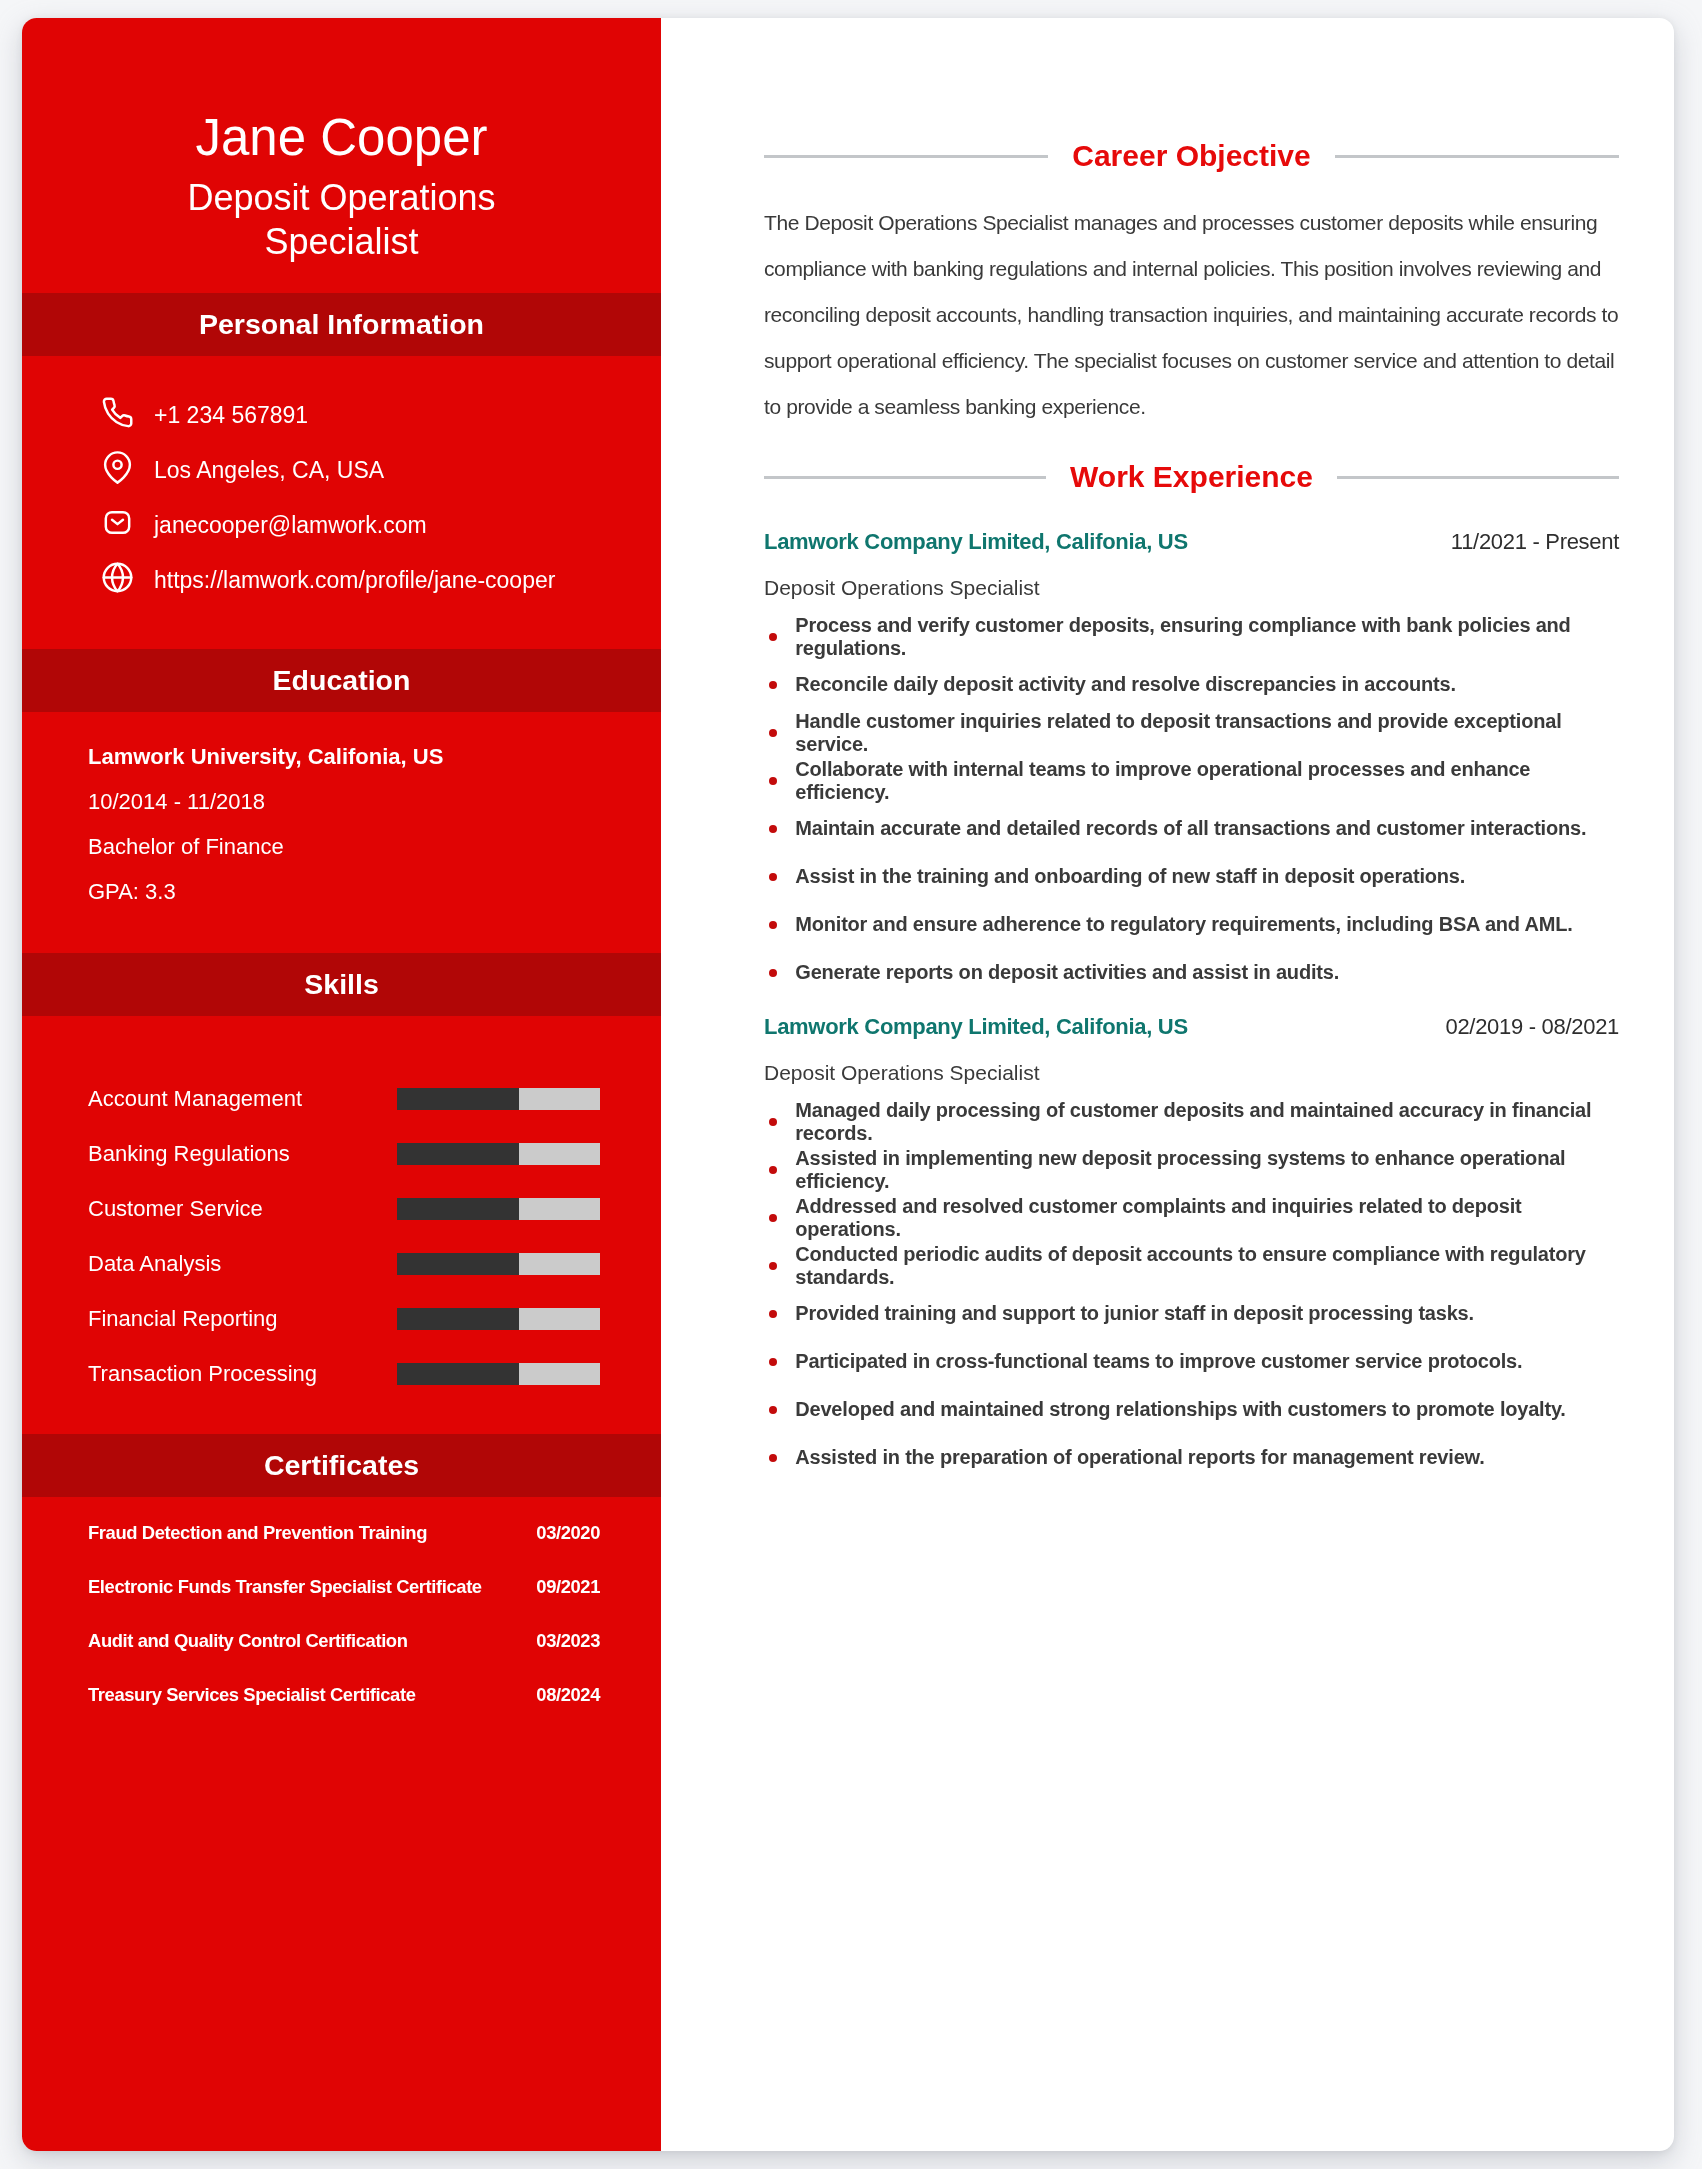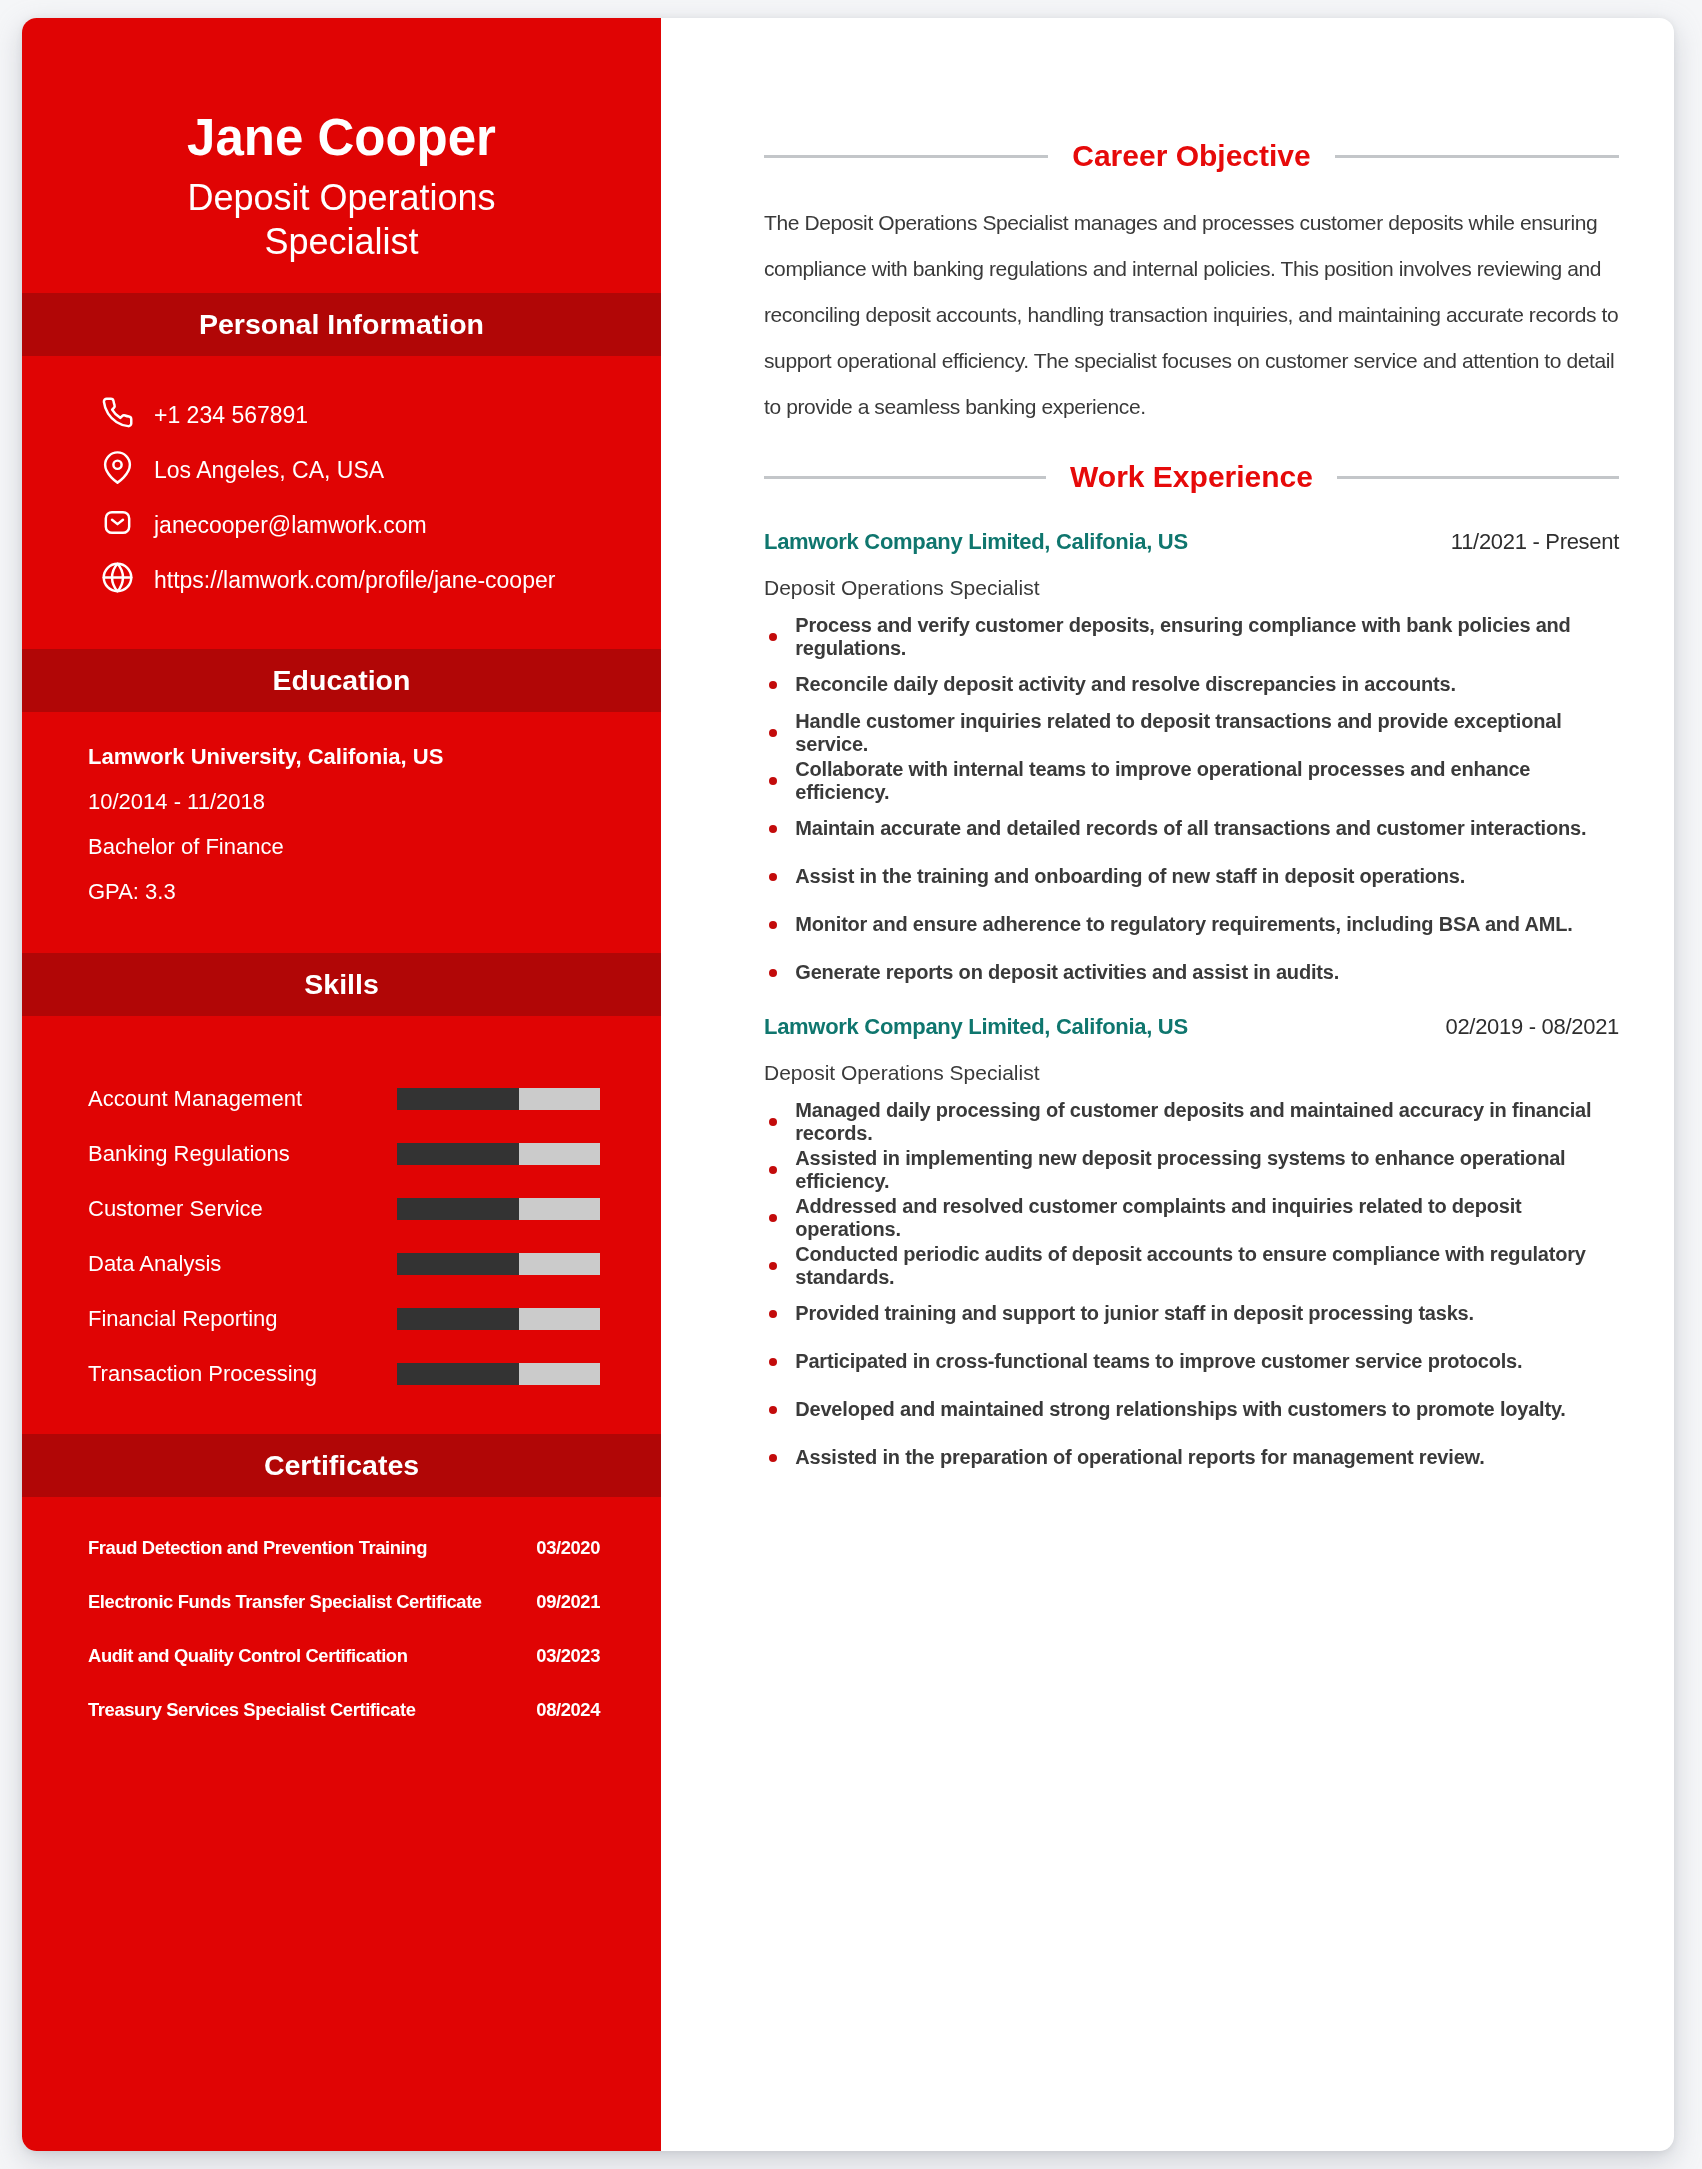--- a/index.html
+++ b/index.html
@@ -11,36 +11,36 @@
   }
   .card{
     position:absolute;left:22px;top:18.4px;width:1652px;height:2133px;
     background:#ffffff;border-radius:14.7px;overflow:hidden;
     box-shadow:0 9.2px 27.5px rgba(160,165,175,.45),0 1.8px 7.3px rgba(0,0,0,.08);
     display:flex;
   }
   
   .sidebar{width:639px;flex:none;background:#e00404;color:#fff;}
   .id-block{height:275px;box-sizing:border-box;padding-top:94px;text-align:center;}
-  .id-block h1{margin:0;font-size:51px;font-weight:700;line-height:1;}
+  .id-block h1{margin:0;font-size:51px;font-weight:400;line-height:1;}
   .person-title{font-size:36px;line-height:44px;margin:13px auto 0;max-width:395px;font-weight:400;}
   .band{height:63px;background:#b10606;display:flex;align-items:center;justify-content:center;
         font-size:28.5px;font-weight:700;}
   .contacts{height:267px;box-sizing:border-box;margin:13px;padding:18.4px 37px 0 66px;list-style:none;}
   .contact-row{height:55px;display:flex;align-items:center;gap:20px;font-size:23px;white-space:nowrap;}
   .contact-row svg{width:33px;height:33px;flex:none;}
   .edu{height:241px;box-sizing:border-box;padding:22px 61px 0 66px;font-size:22px;}
   .edu-line{height:45px;display:flex;align-items:center;white-space:nowrap;}
   .edu-line.bold{font-weight:700;}
   .skills{height:378px;box-sizing:border-box;padding:14.7px 61px 0 66px;margin-top:40px;}
   .skill-row{height:55px;display:flex;align-items:center;}
   .skill-label{flex:1;font-size:22px;white-space:nowrap;}
   .skill-bar{width:203px;height:22px;background:#cbcbcb;flex:none;}
   .skill-fill{height:100%;background:#333333;}
-  .certs{box-sizing:border-box;padding:24px 61px 0 66px;text-align:right;}
+  .certs{box-sizing:border-box;padding:9px 61px 0 66px;text-align:right;}
   .cert-row{height:54px;display:flex;align-items:center;justify-content:space-between;
             font-size:18.4px;font-weight:700;letter-spacing:-0.4px;white-space:nowrap;}
   .cert-date{margin-left:13px;}
   
   .content{flex:1;box-sizing:border-box;padding:118px 55px 0 103px;color:#3a3a3a;}
   .sec-heading{display:flex;align-items:center;height:40px;}
   .hline{flex:1;height:3.7px;background:#c3c6c9;}
   .sec-heading h2{margin:0 24px;font-size:30px;font-weight:700;color:#e60a0a;white-space:nowrap;}
   .objective{margin:24px 0 0;font-size:21px;letter-spacing:-0.4px;line-height:46px;color:#3a3a3a;}
   .sec-heading.we{margin-top:27px;text-align:right;}

